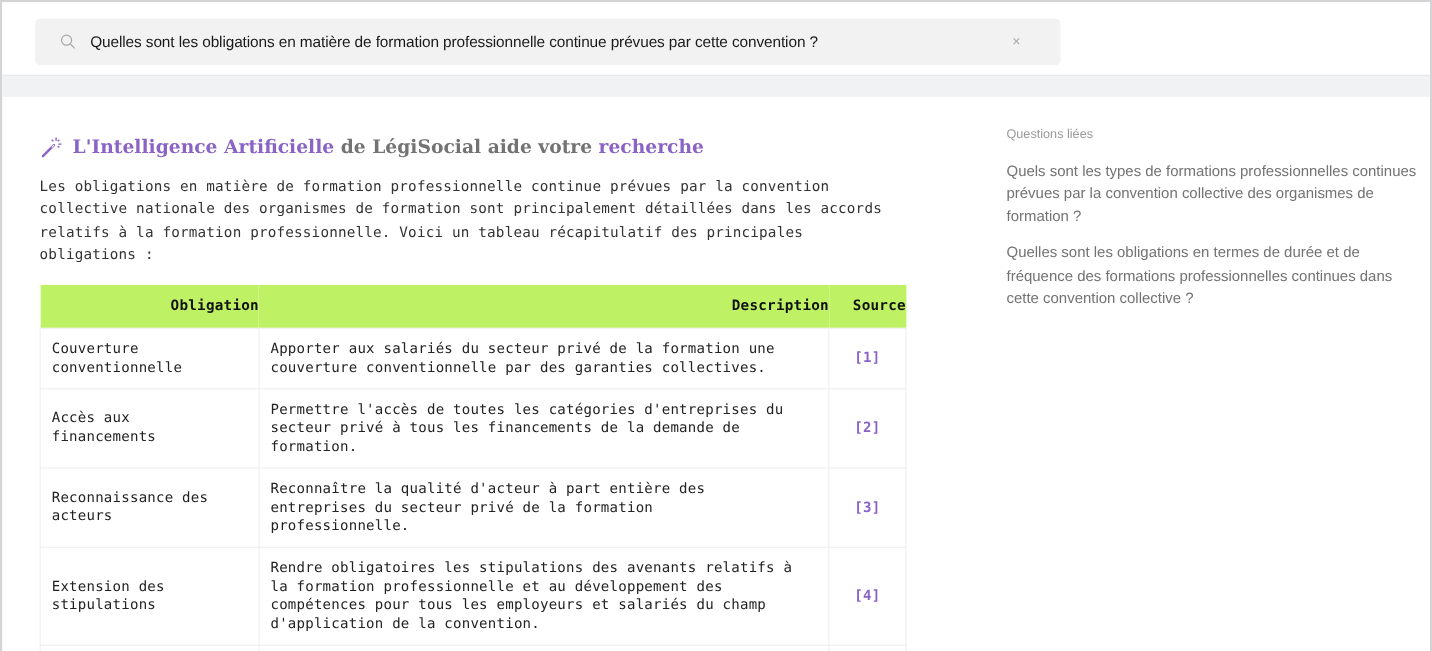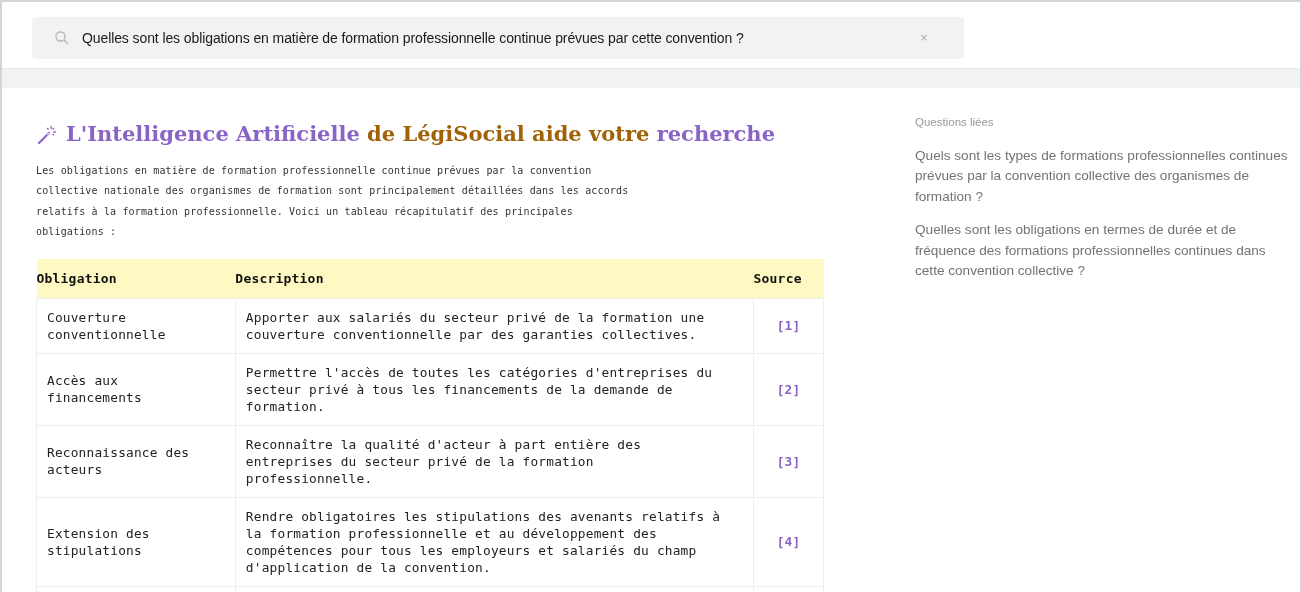--- a/index.html
+++ b/index.html
@@ -20,40 +20,40 @@
     font-size: 14px; color: #1a1a1a; letter-spacing: -0.1px; white-space: nowrap;
   }
   .clear-icon {
     position: absolute; left: 884px; top: 12px; width: 16px; height: 18px;
     line-height: 18px; text-align: center; color: #aaa; font-size: 13px; cursor: pointer;
   }
   .grayband { position: absolute; left: 0; top: 66px; width: 100%; height: 20px; background: #f1f2f4; border-top: 1px solid #e8e8ea; }
 
   .main { position: absolute; left: 0; top: 86px; width: 100%; height: 506px; }
   .ai-title {
-    position: absolute; left: 34px; top: 34px; height: 24px; display: flex; align-items: flex-end;
-    font-family: "DejaVu Serif", serif; font-weight: bold; font-size: 21px; white-space: nowrap;
+    position: absolute; left: 34px; top: 34px; height: 24px; display: flex; align-items: center;
+    font-family: "DejaVu Serif", serif; font-weight: bold; font-size: 17px; white-space: nowrap;
   }
   .wand { width: 22px; height: 22px; margin-right: 8px; }
   .purple { color: #8a63c7; }
-  .dark { color: #a16207; }
+  .dark { color: #737373; }
 
   .intro {
     position: absolute; left: 34px; top: 73px; width: 800px;
-    font-family: "DejaVu Sans Mono", monospace; font-size: 10px; line-height: 20.4px; color: #333;
+    font-family: "DejaVu Sans Mono", monospace; font-size: 13px; line-height: 20.4px; color: #333;
     white-space: pre-wrap; letter-spacing: 0.15px;
   }
 
   .tbl {
     position: absolute; left: 34px; top: 171px; width: 788px;
     border-collapse: collapse; font-family: "DejaVu Sans Mono", monospace; font-size: 12.8px;
     color: #222; letter-spacing: 0.2px;
   }
   .tbl th {
-    background: #fef9c3; font-weight: bold; height: 39px; text-align: left; color: #111;
+    background: #bef264; font-weight: bold; height: 39px; text-align: right; color: #111;
     font-size: 13px;
   }
   .tbl td {
     border: 1px solid #eeeeef; vertical-align: middle; padding: 0 10px; line-height: 17px;
   }
   .tbl td.ob { width: 199px; }
   .tbl td.desc { width: 519px; }
   .tbl td.src { width: 70px; text-align: center; color: #8a63c7; font-weight: bold; }
   .tbl tr.r1 td { height: 55px; }
   .tbl tr.r2 td { height: 72px; }

